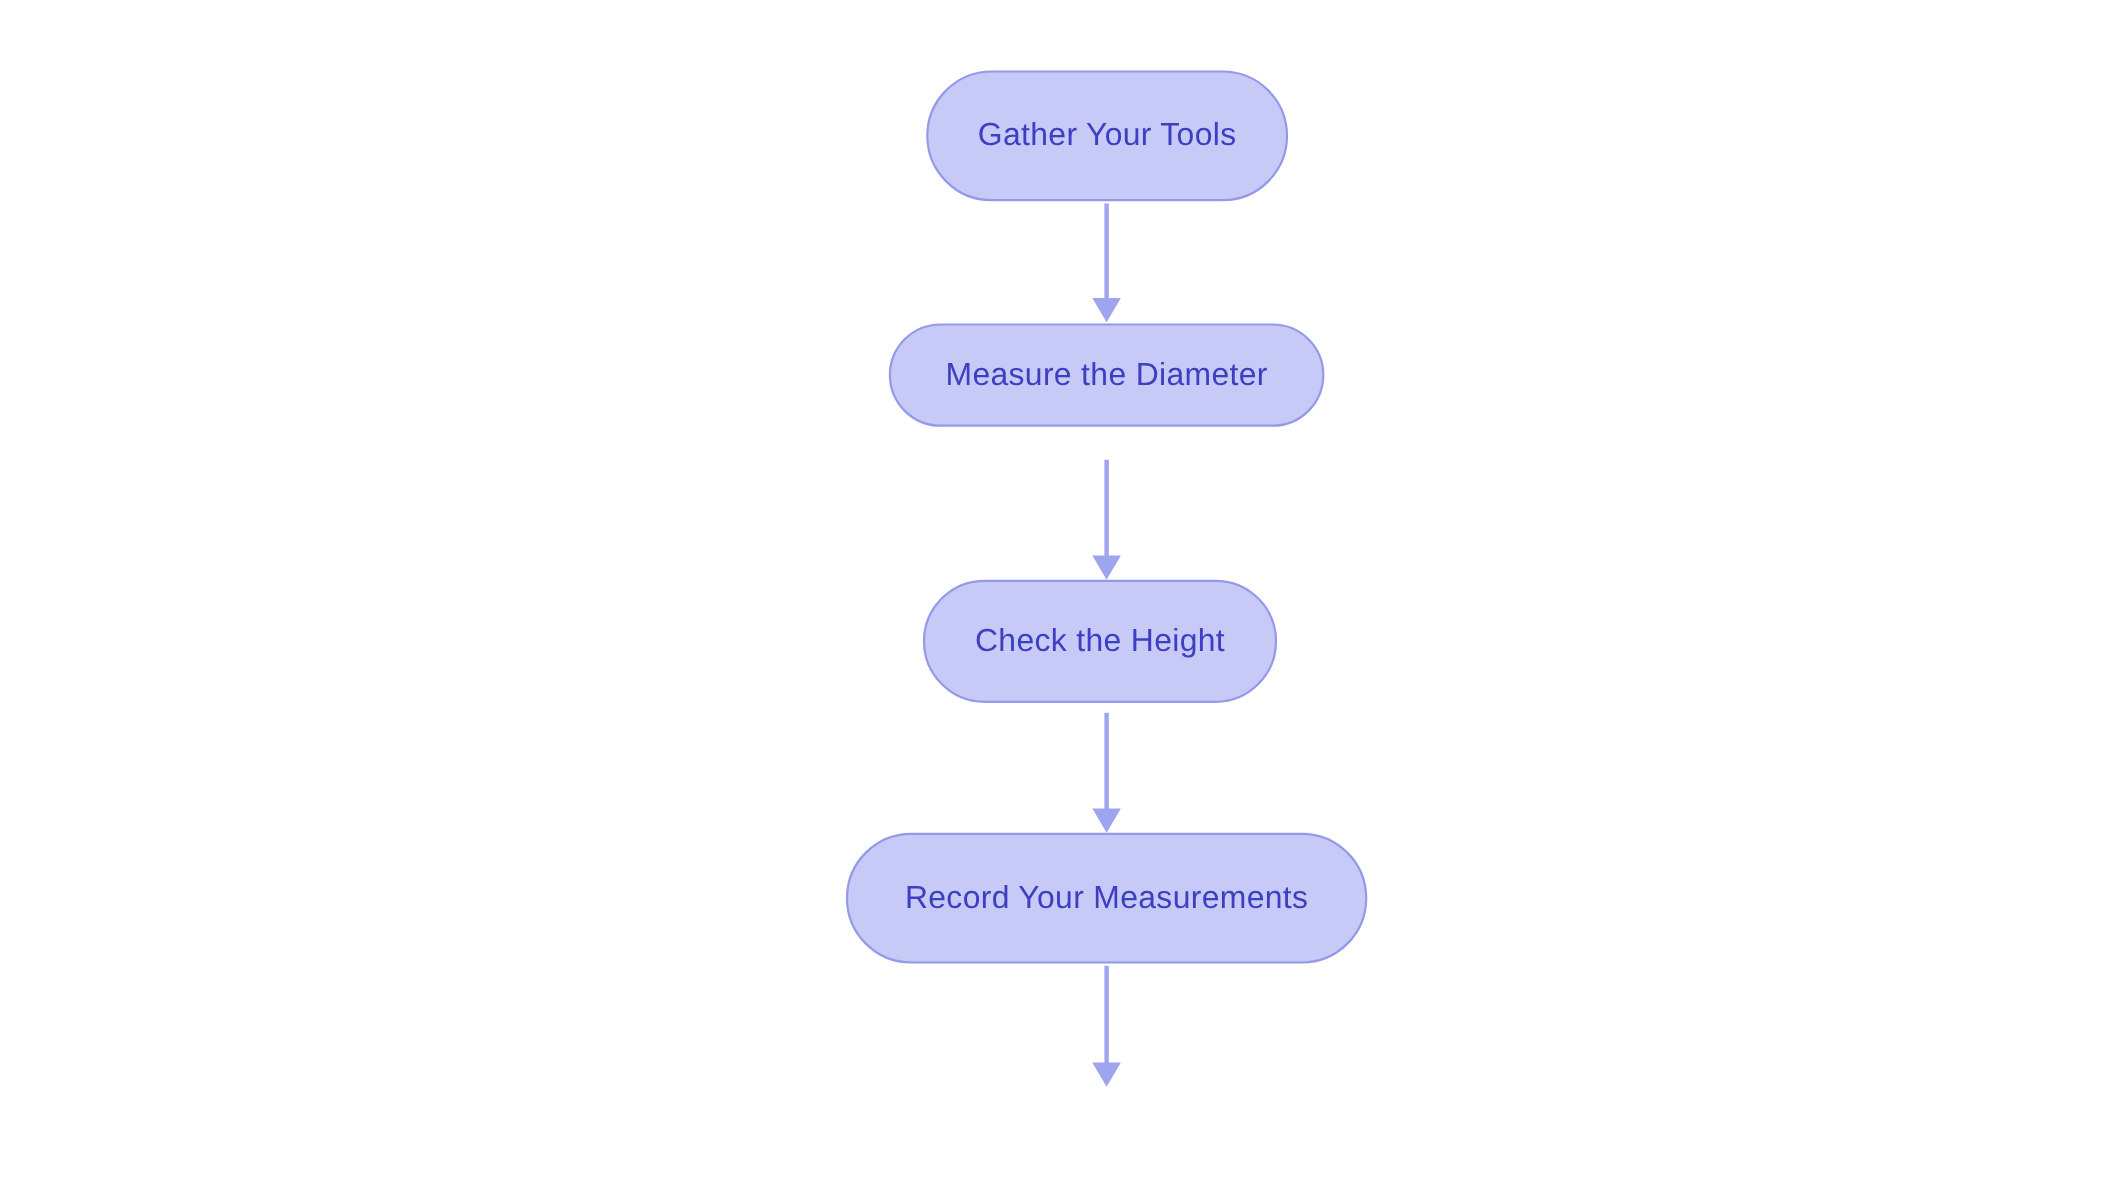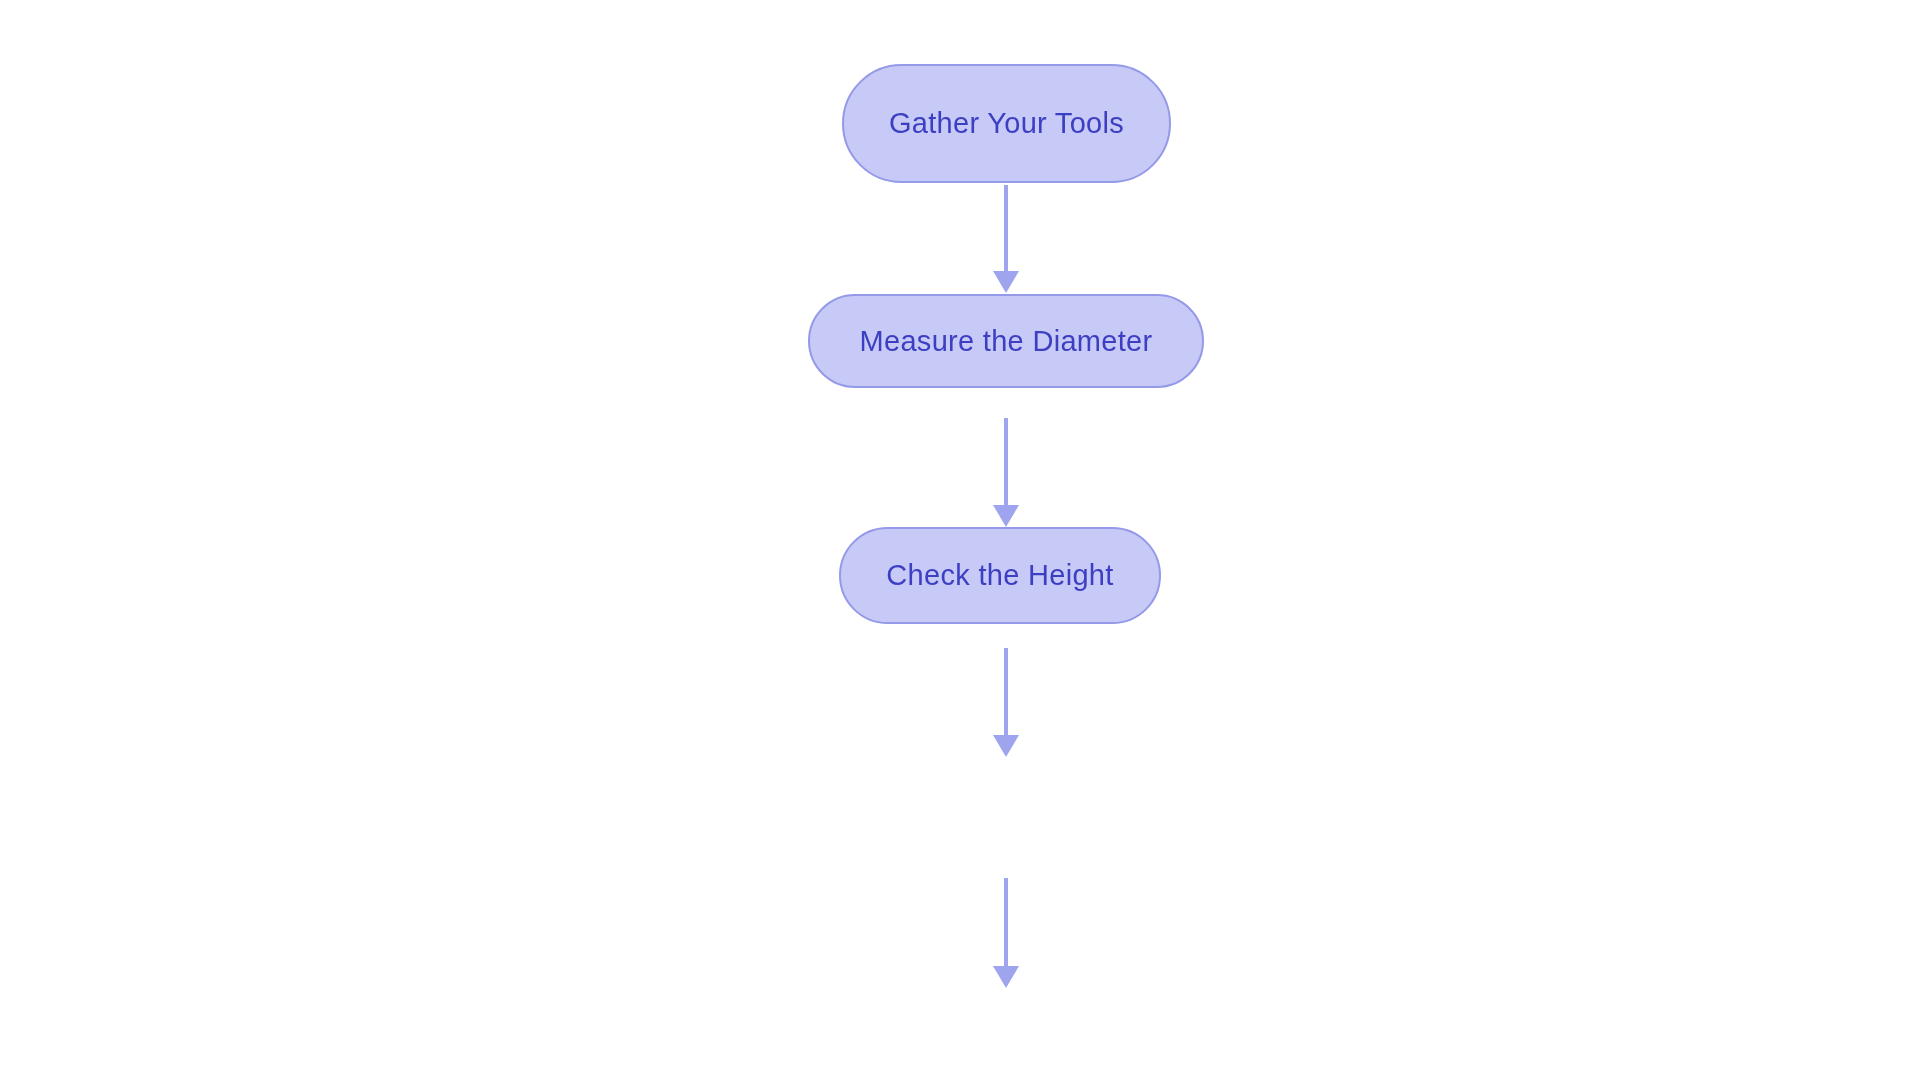--- a/index.html
+++ b/index.html
@@ -30,21 +30,21 @@
   }
   .node-label {
     color: var(--node-text, #3c3fc1);
     font-size: 29px;
     letter-spacing: 0.3px;
     white-space: nowrap;
   }
 
   .n1 { left: 796px; top:  18px; width: 329px; height: 119px; }
   .n2 { left: 762px; top: 248px; width: 396px; height: 94px; }
-  .n3 { left: 793px; top: 481px; width: 322px; height: 97px; }
+  .n3 { left: 793px; top: 481px; width: 322px; height: 112px; }
   .n4 { left: 723px; top: 711px; width: 474px; height: 119px; }
   .n5 { left: 723px; top: 942px; width: 473px; height: 118px; }
 
   
   .arrow {
     position: absolute;
     left: 947px;          
     width: 26px;
   }
   .arrow::before {        
@@ -89,17 +89,20 @@
   </div>
 
   <div class="arrow a2"></div>
 
   <div class="node n3">
     <span class="node-label">Check the Height</span>
   </div>
 
   <div class="arrow a3"></div>
 
+  <div class="node n4">
+    <span class="node-label">Record Your Measurements</span>
+  </div>
 
   <div class="arrow a4"></div>
 
 
 </div>
 
 </body></html>

